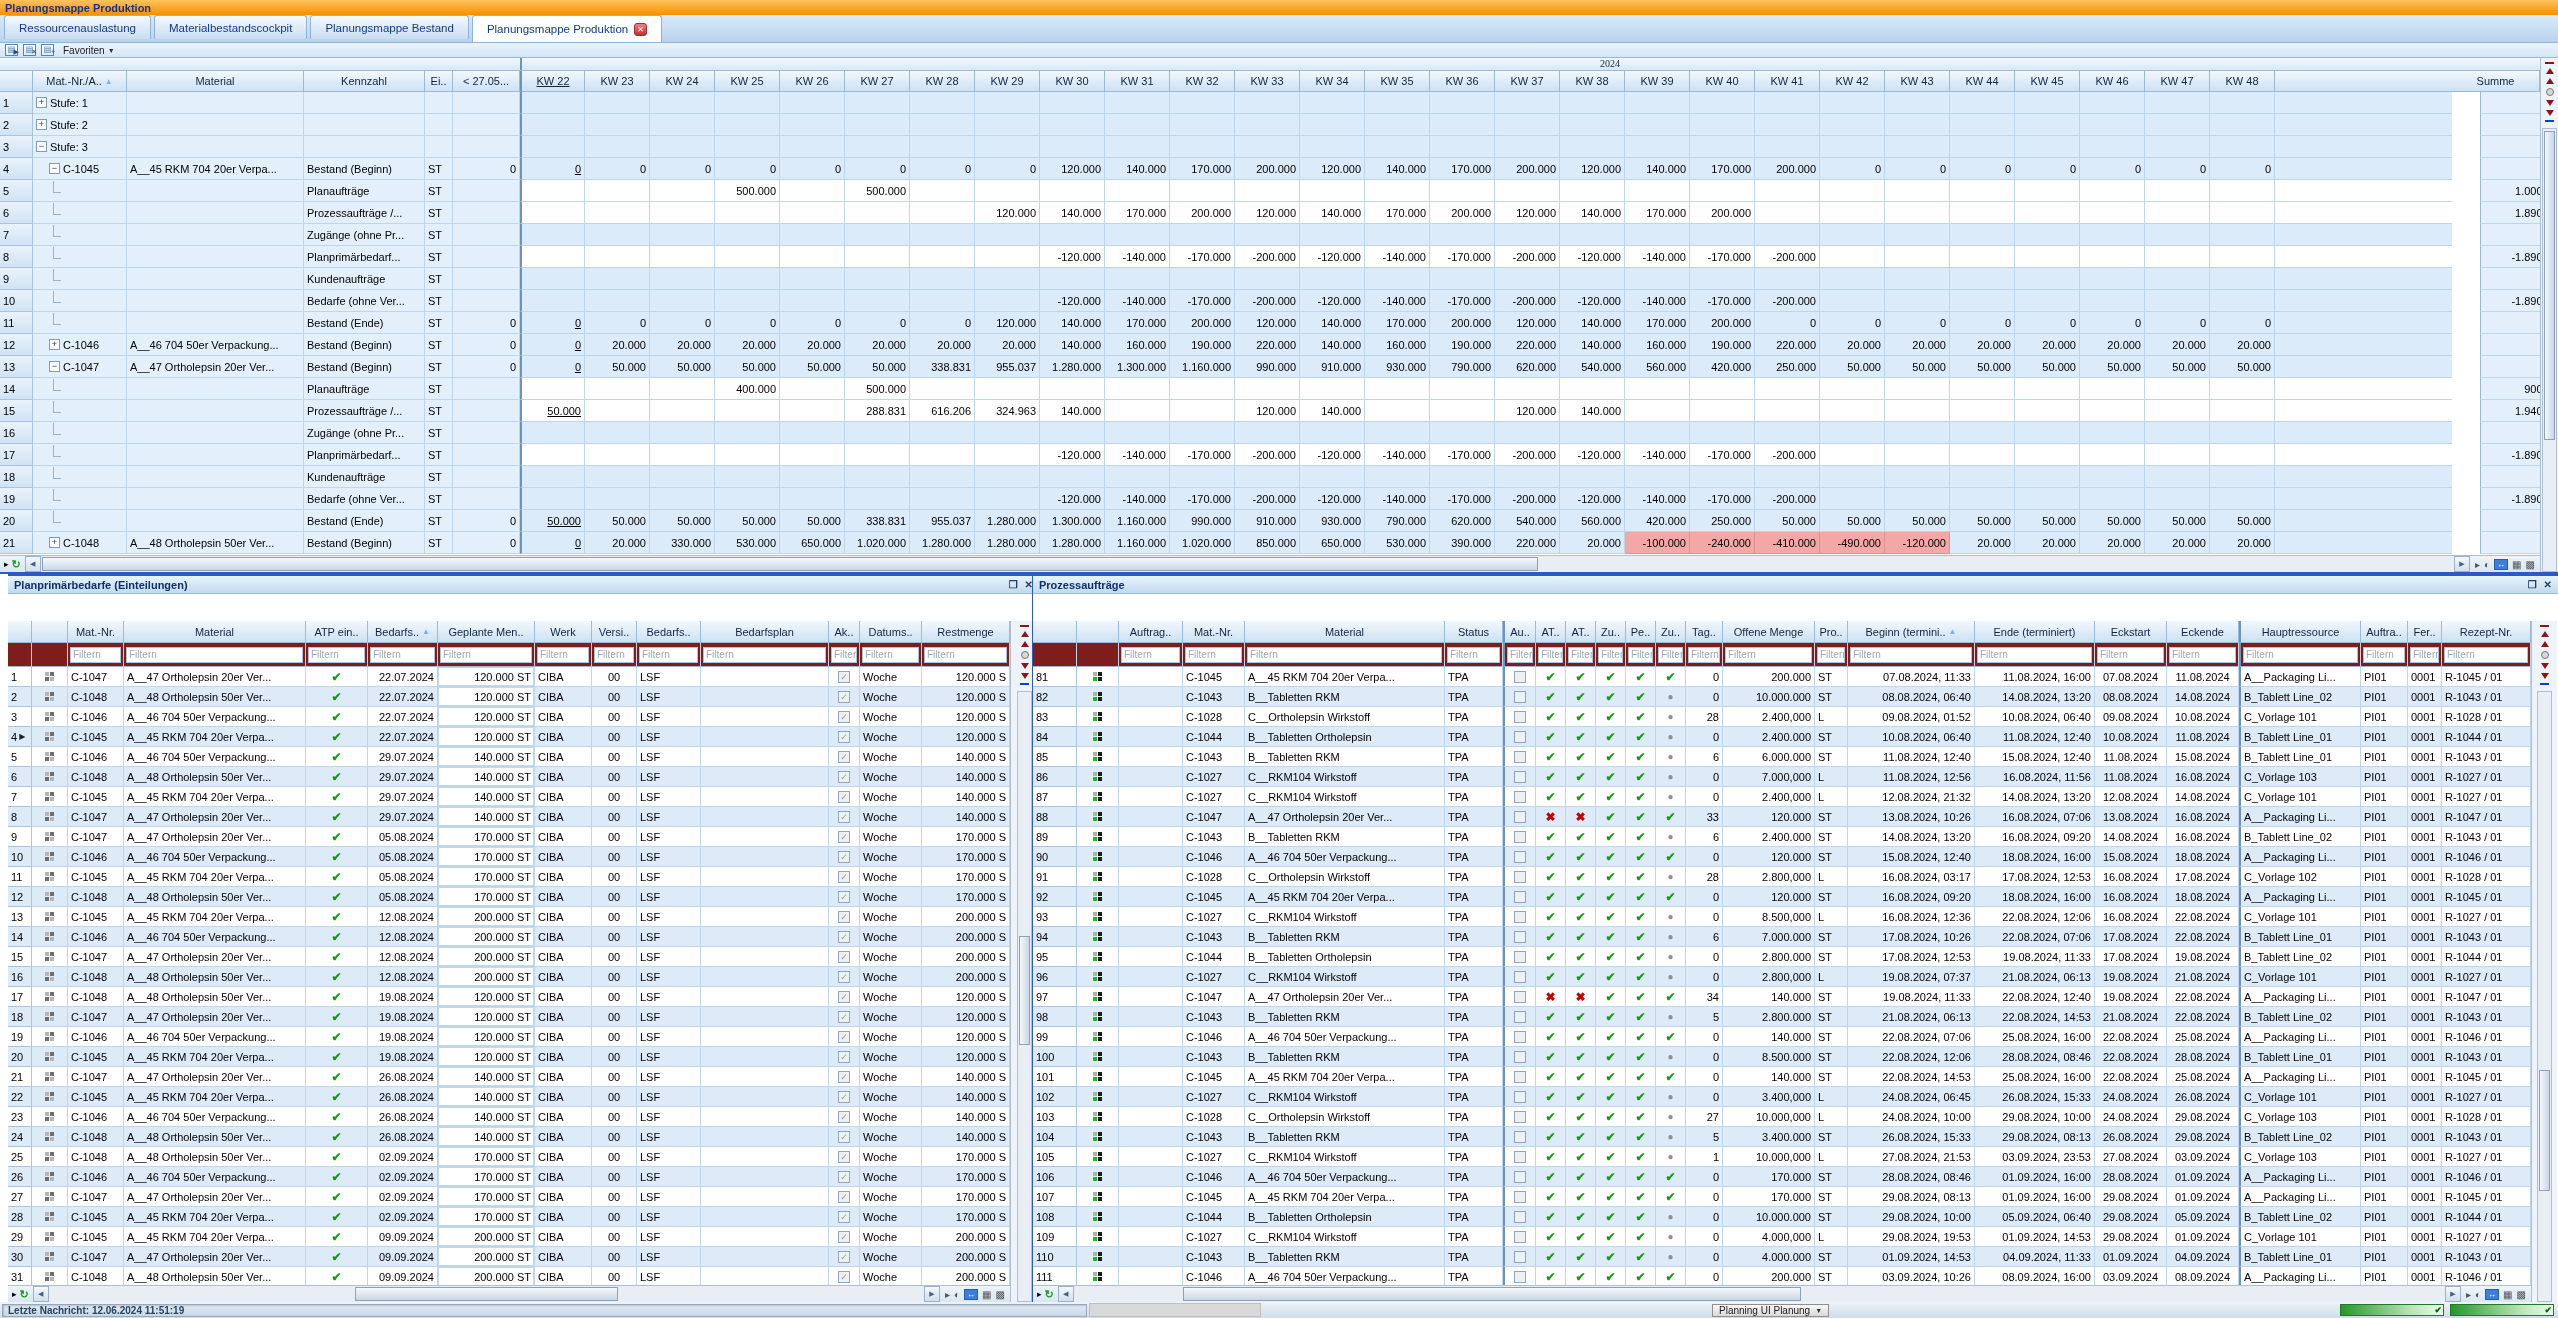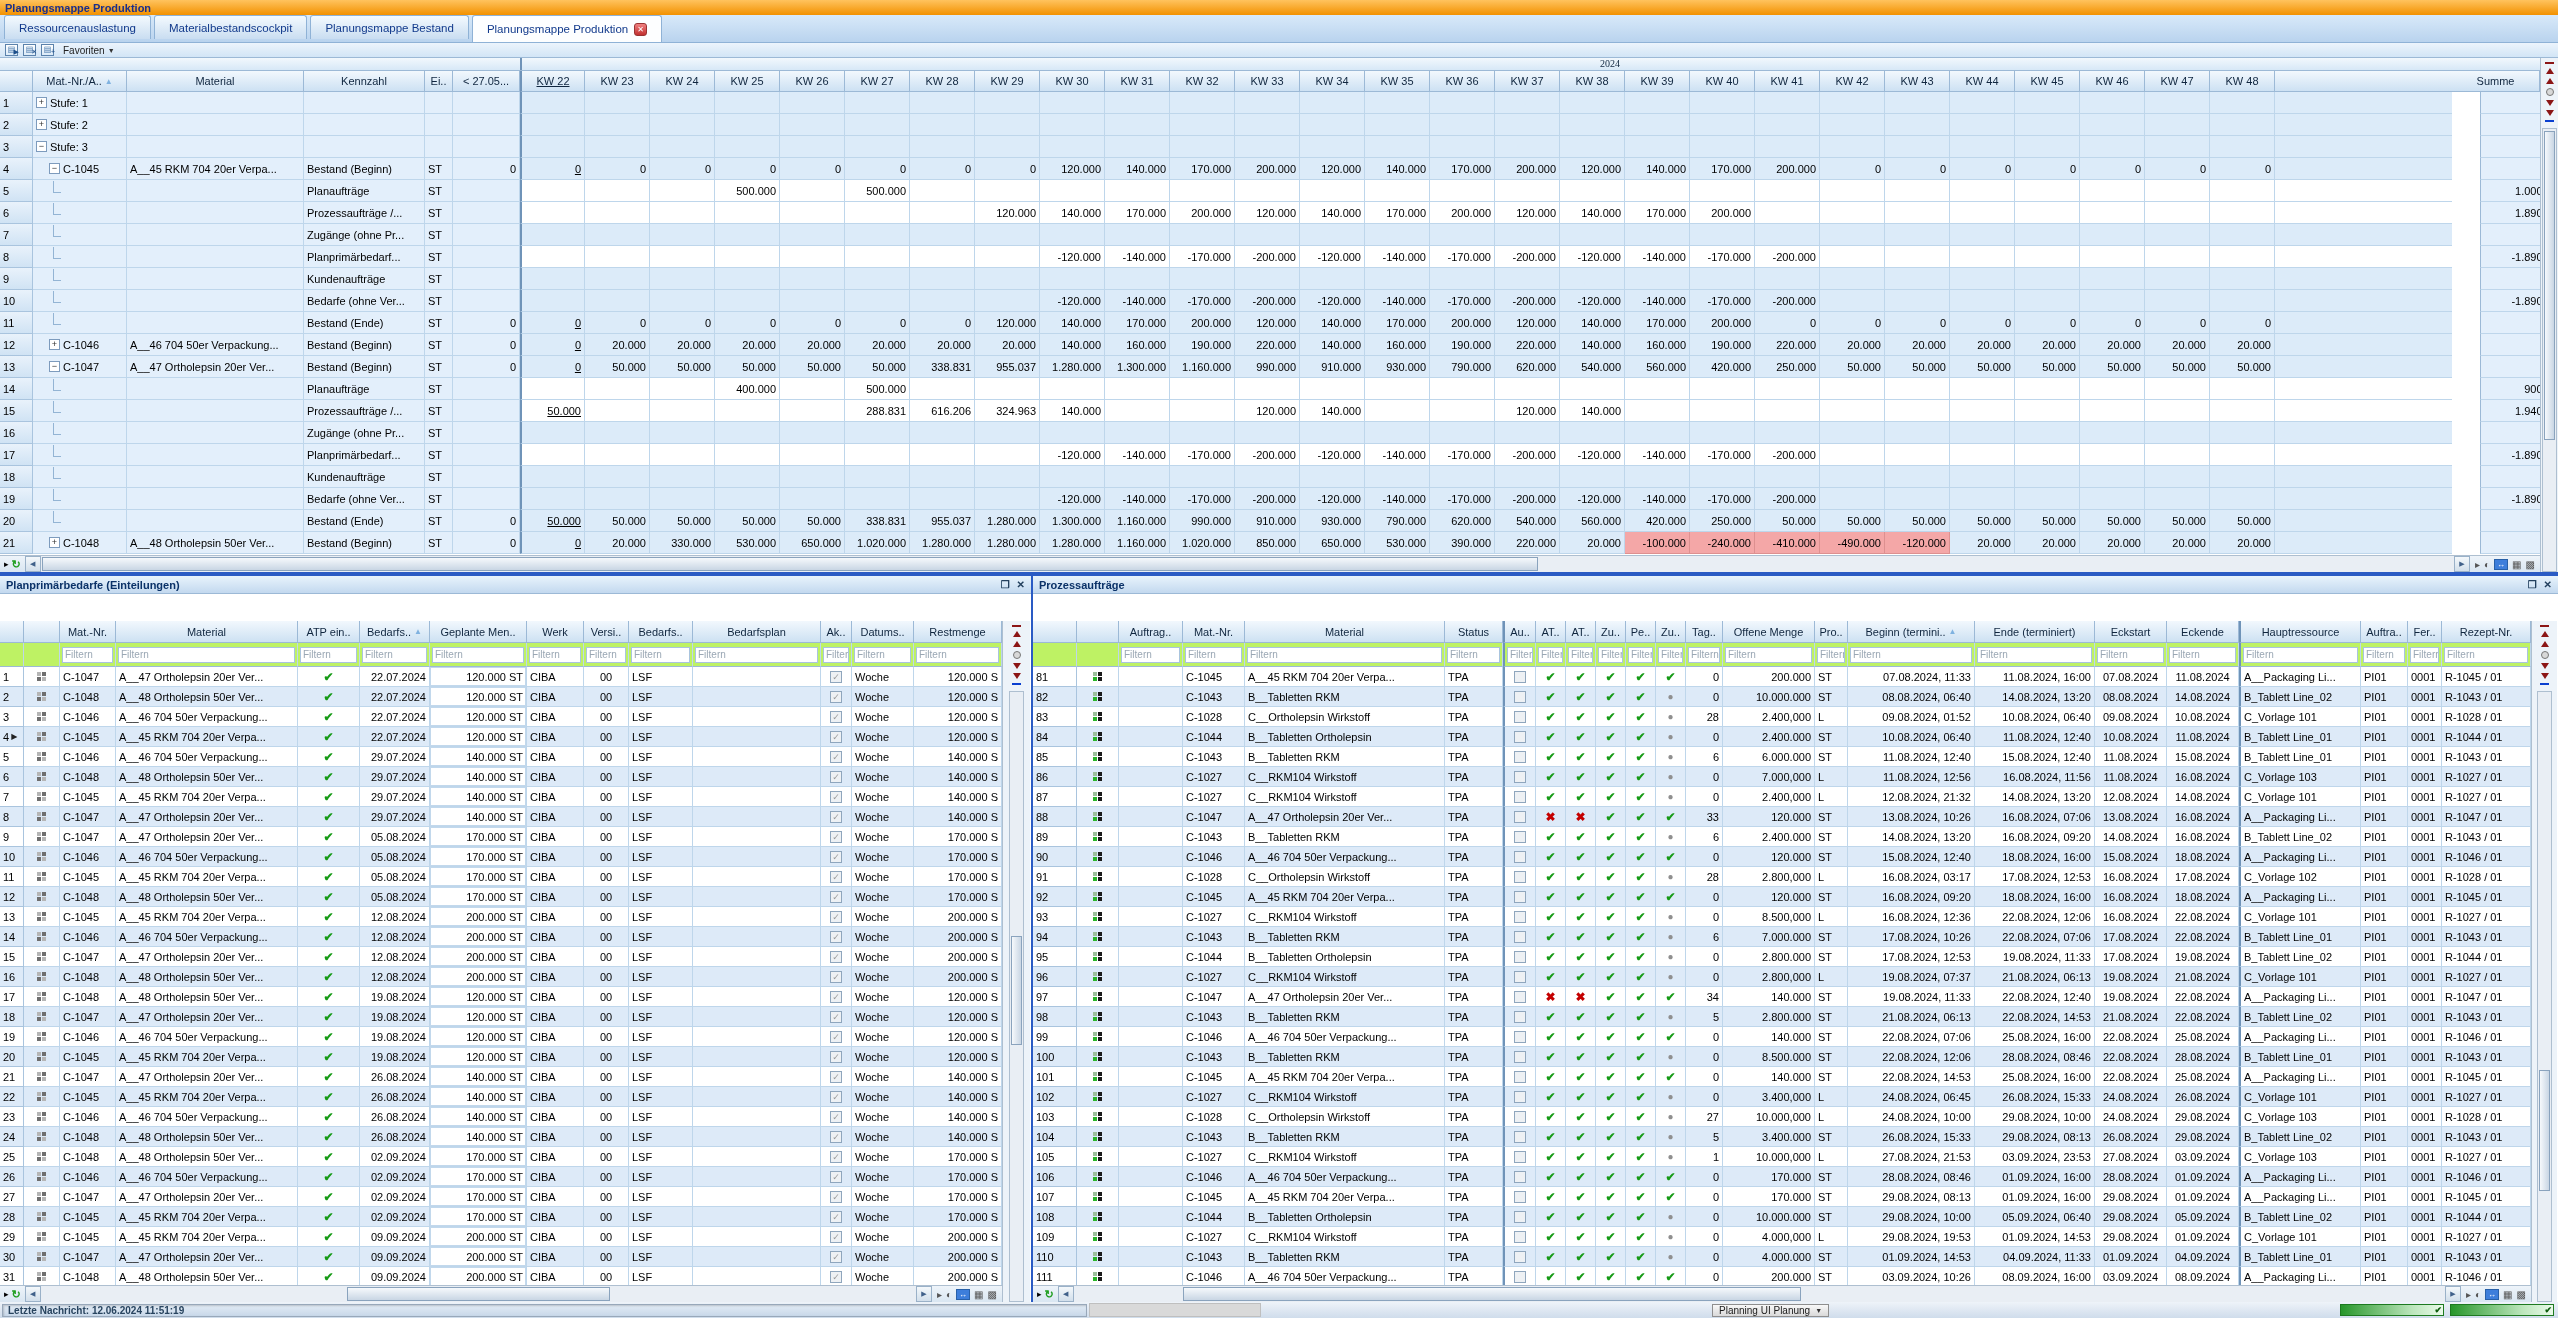--- a/index.html
+++ b/index.html
@@ -94,33 +94,33 @@
   .nbar { width:9px; height:2px; background:#8c1616; }
   .nbarB { width:9px; height:2px; background:#0a3fd0; }
   .ncirc { width:8px; height:8px; border-radius:50%; border:1px solid #777; background:#d8d8d8; }
   .vtrack { flex:1; width:15px; position:relative; background:#e9eef4; border:1px solid #aebfd0; }
   .vthumb { position:absolute; left:1px; right:1px; background:linear-gradient(90deg,#f6f9fc,#c9d6e4);
     border:1px solid #8aa3bd; }
 
   
   .panel { position:absolute; top:574px; height:728px; display:flex; flex-direction:column;
     border-top:2px solid #2a5bc4; background:#fff; }
-  #panelL { left:0; width:1032px; border-right:1px solid #2a5bc4; }
+  #panelL { left:8px; width:1032px; border-right:1px solid #2a5bc4; }
   #panelR { left:1032px; width:1526px; border-left:1px solid #2a5bc4; }
   .ptitle { height:18px; flex:none; display:flex; align-items:center;
     background:linear-gradient(#e8f3fc,#c3d9ef); border-bottom:1px solid #9cb9d6;
     font-size:11px; font-weight:bold; color:#0b3268; padding:0 6px; }
   .ptitle .sp { flex:1; }
   .winico { font-size:10px; color:#23405e; margin-left:7px; }
   .pbody { flex:1; display:flex; overflow:hidden;margin-top:27px; }
   .pmain { display:flex; flex-direction:column; overflow:hidden; }
   #panelL .pmain { width:1002px; } #panelR .pmain { width:1498px; }
   #panelL .strip { width:28px; } #panelR .strip { width:26px; }
   .colrow { height:22px; display:flex; flex:none; }
-  .filtrow { height:24px; display:flex; flex:none; background:#bef264; }
+  .filtrow { height:24px; display:flex; flex:none; background:#7f1d1d; }
   .fcell { border-right:1px solid #bed6eb; border-bottom:1px solid #9cb9d6; padding:2px;
     display:flex; align-items:center; overflow:hidden; }
   .fbox { width:100%; height:16px; background:#fff; border:1px solid #a9c4de;
     font-size:10px; color:#9aa7b4; padding:0 2px; display:flex; align-items:center; overflow:hidden; white-space:nowrap; }
   .tbody { flex:1; overflow:hidden; }
   .trow { display:flex; height:20px; flex:none; }
   .trow.even .cell { background:#ddeaf8; }
   .trow.odd .cell { background:#fff; }
   .trow .numcell { background:linear-gradient(#e9f2fb,#d0e3f4); }
   .qtybox { background:#fff !important; box-shadow:inset 0 0 0 1px #c2d8ec; }

